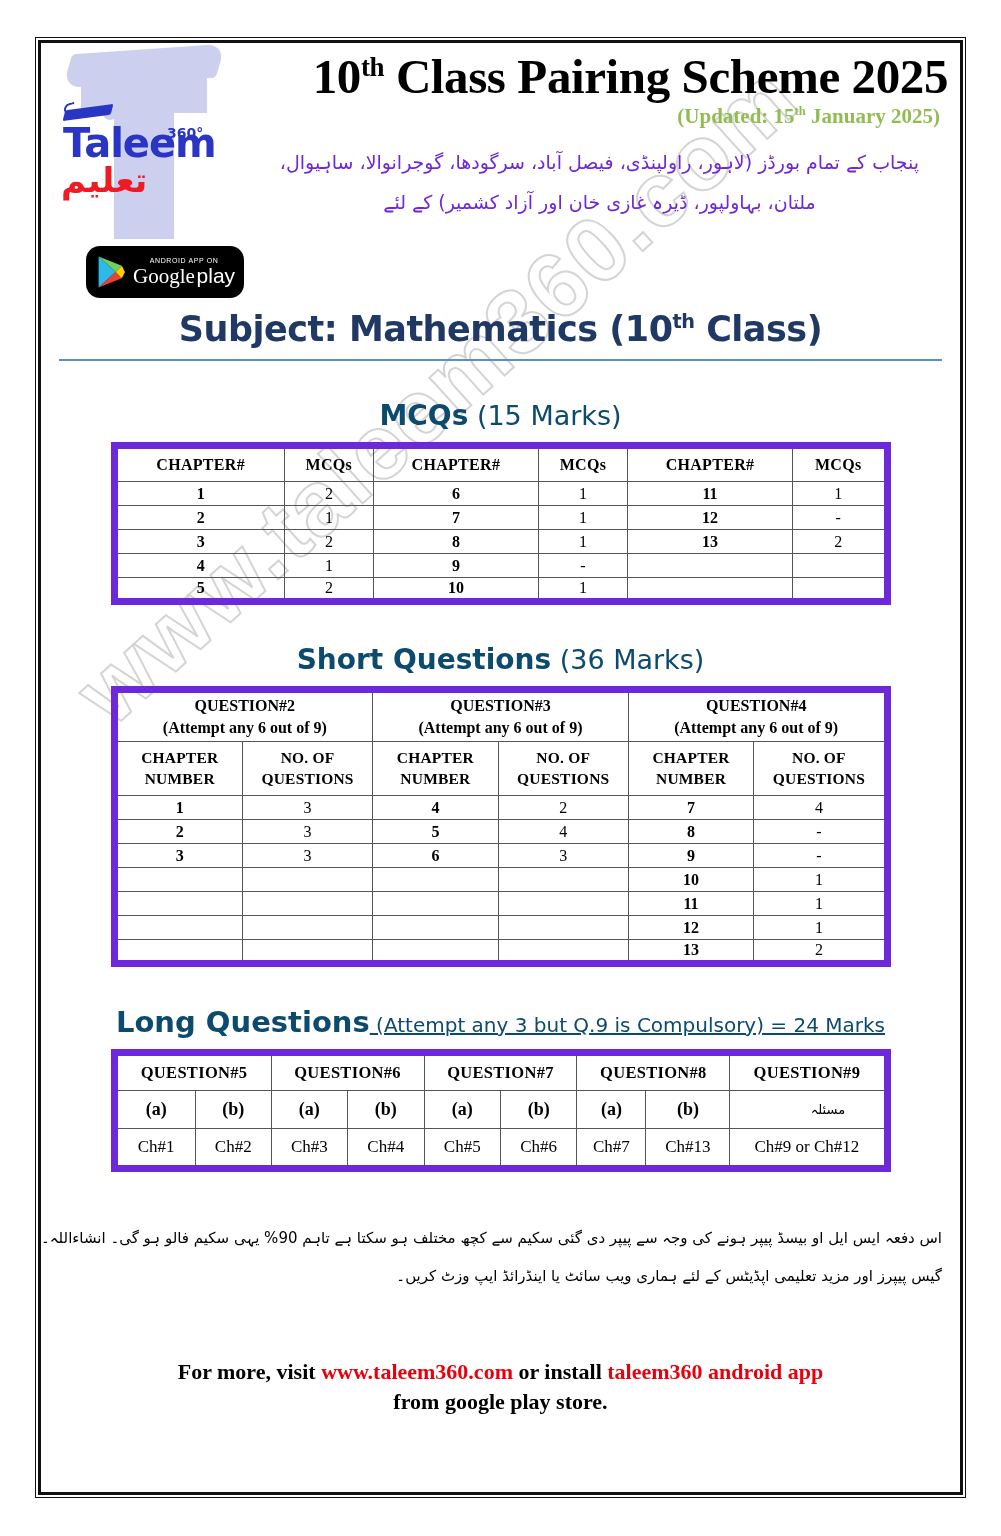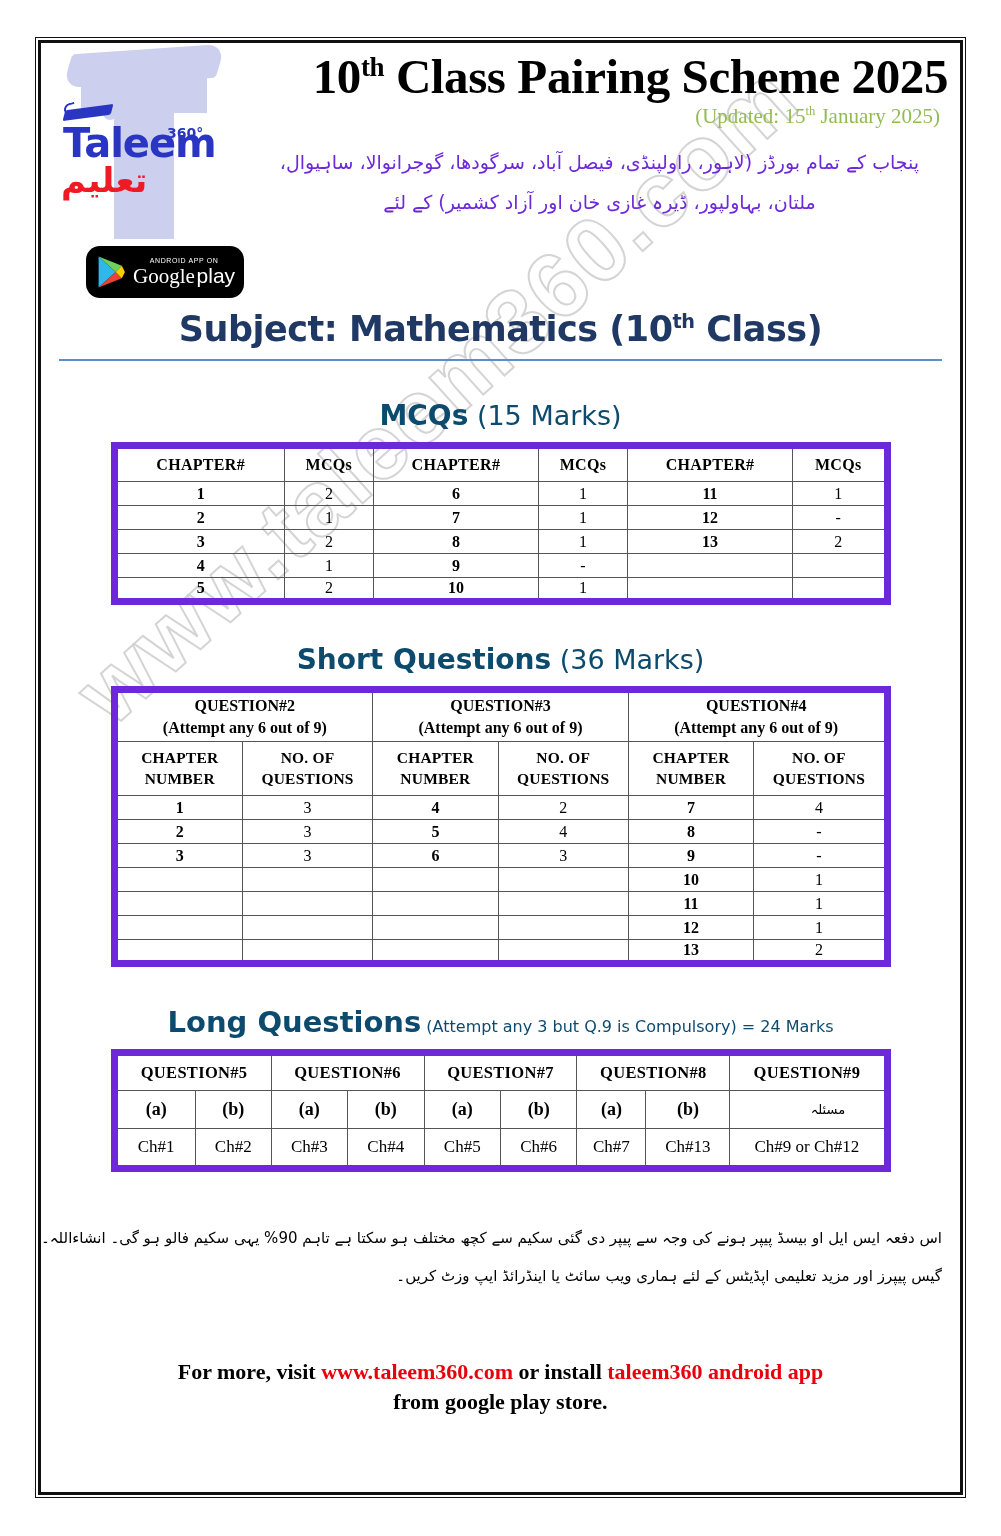--- a/index.html
+++ b/index.html
@@ -188,21 +188,21 @@
     font-weight: 700;
     font-size: 49px;
     color: #000;
     text-align: right;
     letter-spacing: -0.4px;
     line-height: 1.05;
   }
   .main-title sup { font-size: 0.55em; }
   .updated {
     font-family: "Liberation Serif", serif;
-    font-weight: 400;
+    font-weight: 700;
     font-size: 21px;
     color: #92bc52;
     text-align: right;
     margin-top: 2px;
     padding-right: 8px;
   }
   .updated sup { font-size: 0.6em; }
   .urdu-head {
     font-family: "DejaVu Sans", sans-serif;
     direction: rtl;
@@ -241,21 +241,21 @@
   }
   .sec-head .strong {
     font-weight: 700;
     font-size: 28px;
   }
   .sec-head .light {
     font-weight: 400;
     font-size: 27px;
   }
   .sec-head.lq .strong { font-size: 29px; }
-  .sec-head.lq .light { font-size: 16px; }
+  .sec-head.lq .light { font-size: 20px; text-decoration: underline; }
 
   
   table {
     border-collapse: collapse;
     margin: 0 auto;
     background: transparent;
   }
   table td, table th {
     border: 1px solid #555;
     text-align: center;

